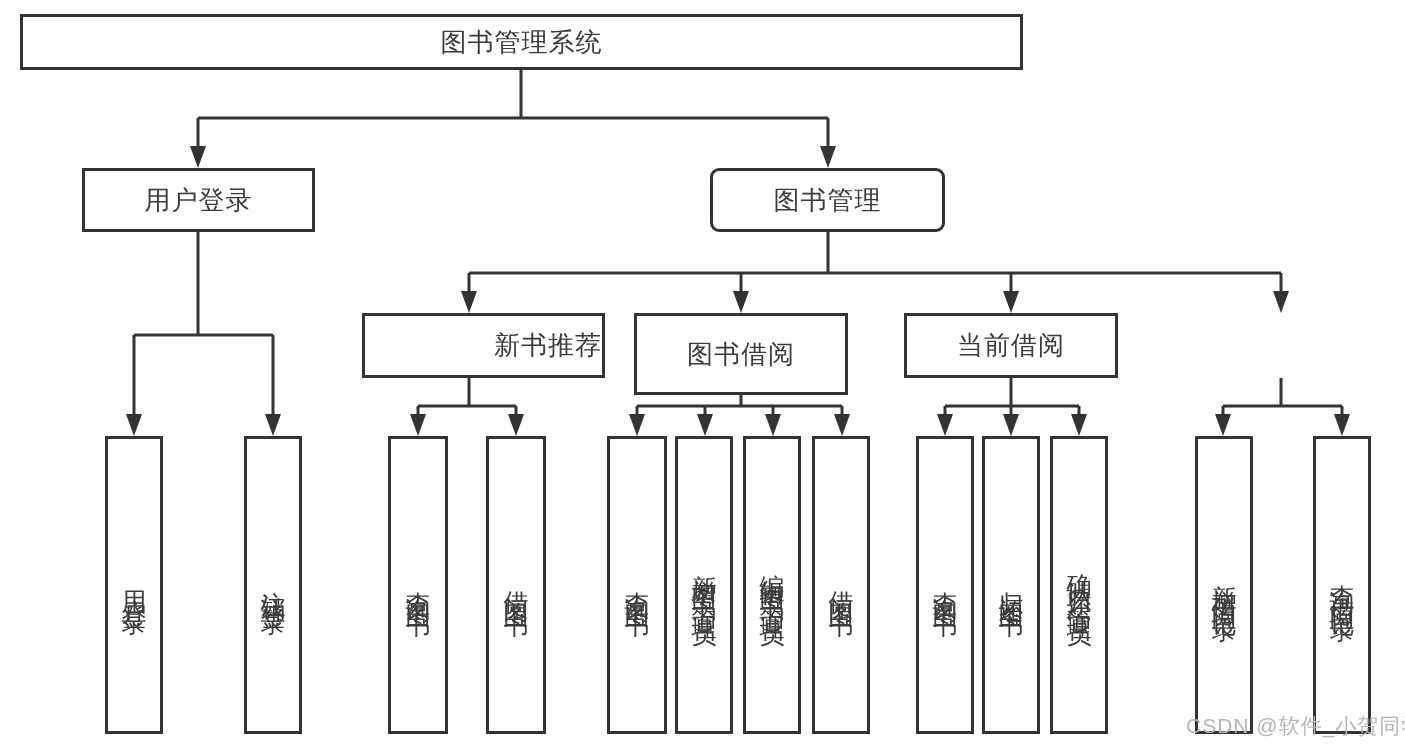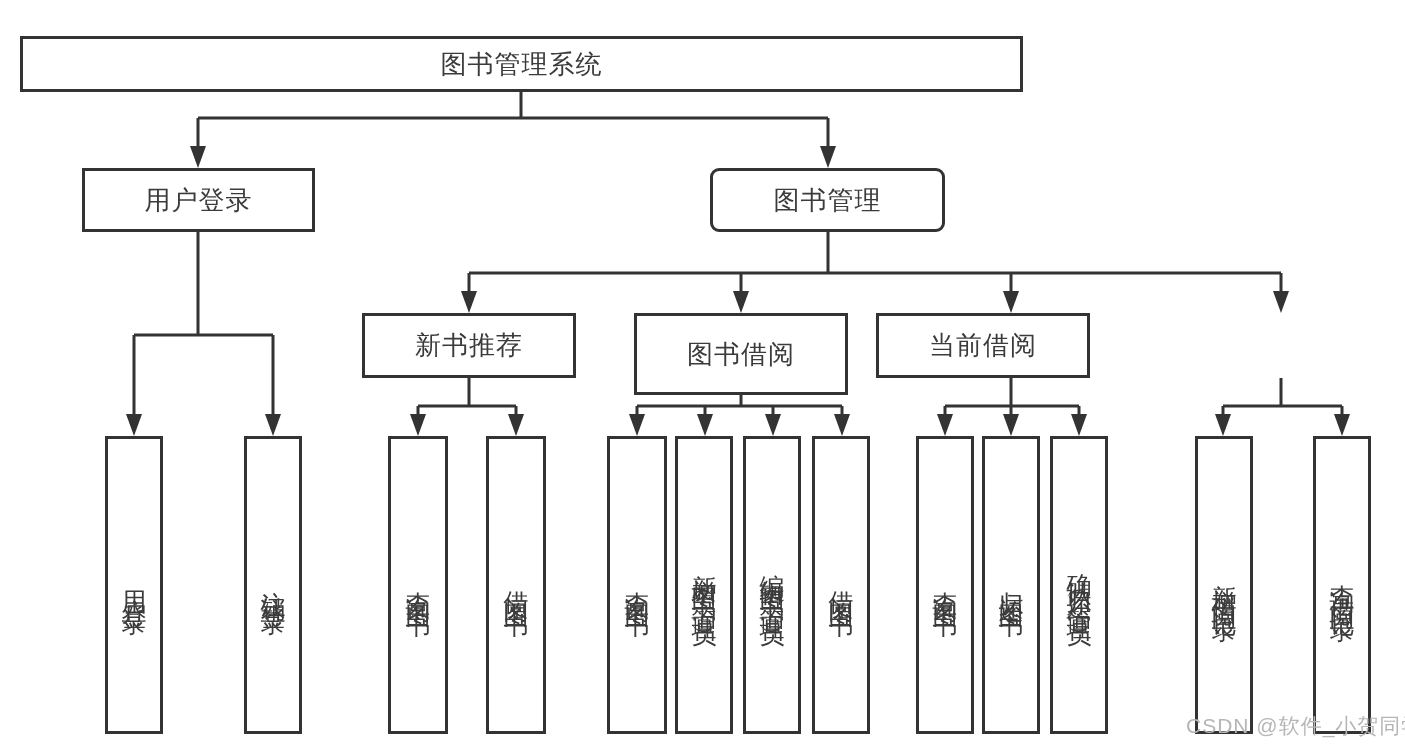--- a/index.html
+++ b/index.html
@@ -71,38 +71,38 @@
       <polygon points="765,414 781,414 773,436"></polygon>
       <polygon points="834,414 850,414 842,436"></polygon>
       <polygon points="937,414 953,414 945,436"></polygon>
       <polygon points="1003,414 1019,414 1011,436"></polygon>
       <polygon points="1071,414 1087,414 1079,436"></polygon>
       <polygon points="1215,414 1231,414 1223,436"></polygon>
       <polygon points="1334,414 1350,414 1342,436"></polygon>
     </g>
   </svg>
 
-  <div class="node h" style="left:20px;top:14px;width:1003px;height:56px;margin-top:22px;">
+  <div class="node h" style="left:20px;top:14px;width:1003px;height:56px;">
     <span>图书管理系统</span>
   </div>
 
   <div class="node h" style="left:82px;top:168px;width:233px;height:64px;">
     <span>用户登录</span>
   </div>
   <div class="node h" style="left:710px;top:168px;width:235px;height:64px;border-radius:9px;">
     <span>图书管理</span>
   </div>
 
-  <div class="node h" style="left:362px;top:313px;width:214px;height:65px;">
+  <div class="node h" style="left:362px;top:313px;width:243px;height:65px;justify-content:flex-end;">
     <span>新书推荐</span>
   </div>
   <div class="node h" style="left:634px;top:313px;width:214px;height:82px;">
     <span>图书借阅</span>
   </div>
-  <div class="node h" style="left:876px;top:313px;width:214px;height:65px;font-family:Liberation Serif, serif;">
+  <div class="node h" style="left:904px;top:313px;width:214px;height:65px;font-family:Liberation Serif, serif;">
     <span>当前借阅</span>
   </div>
 
   <div class="node v" style="left:105px;top:436px;width:58px;height:298px;">
     <span>用户登录</span>
   </div>
   <div class="node v" style="left:244px;top:436px;width:58px;height:298px;">
     <span>注销登录</span>
   </div>
 

